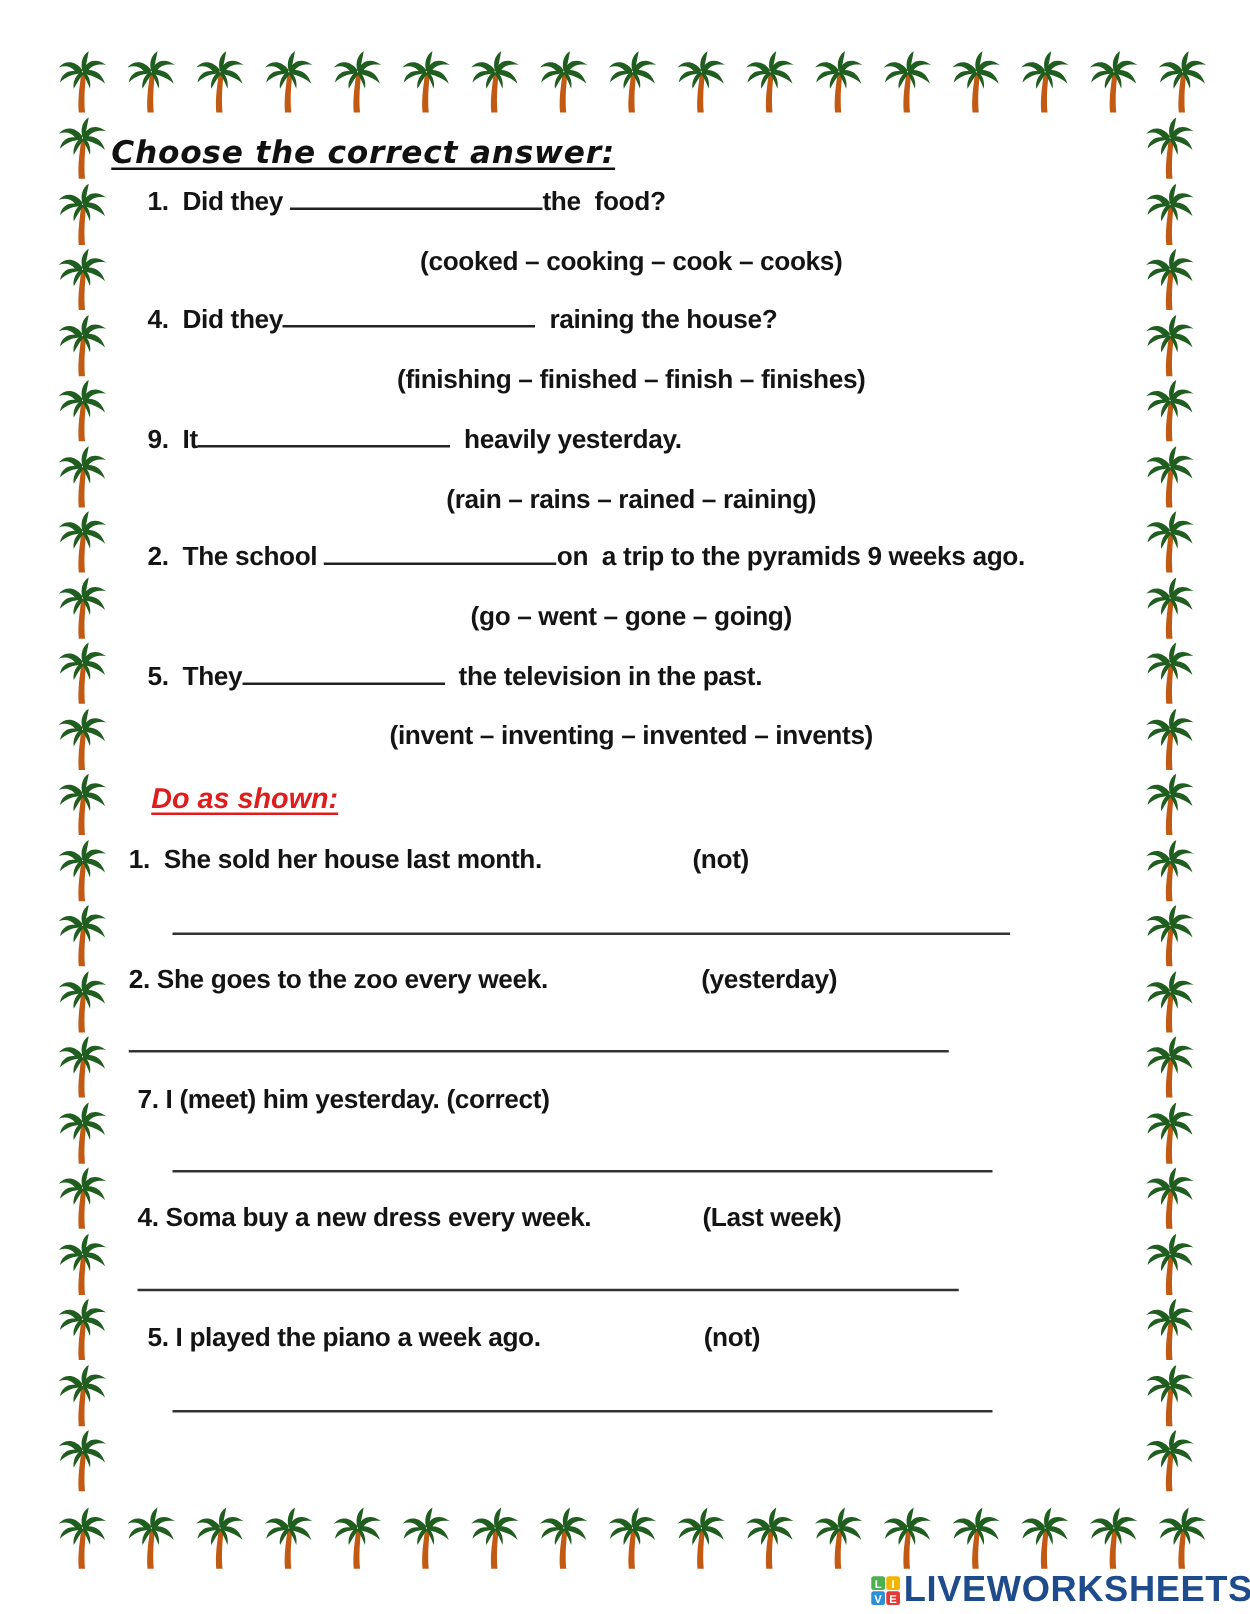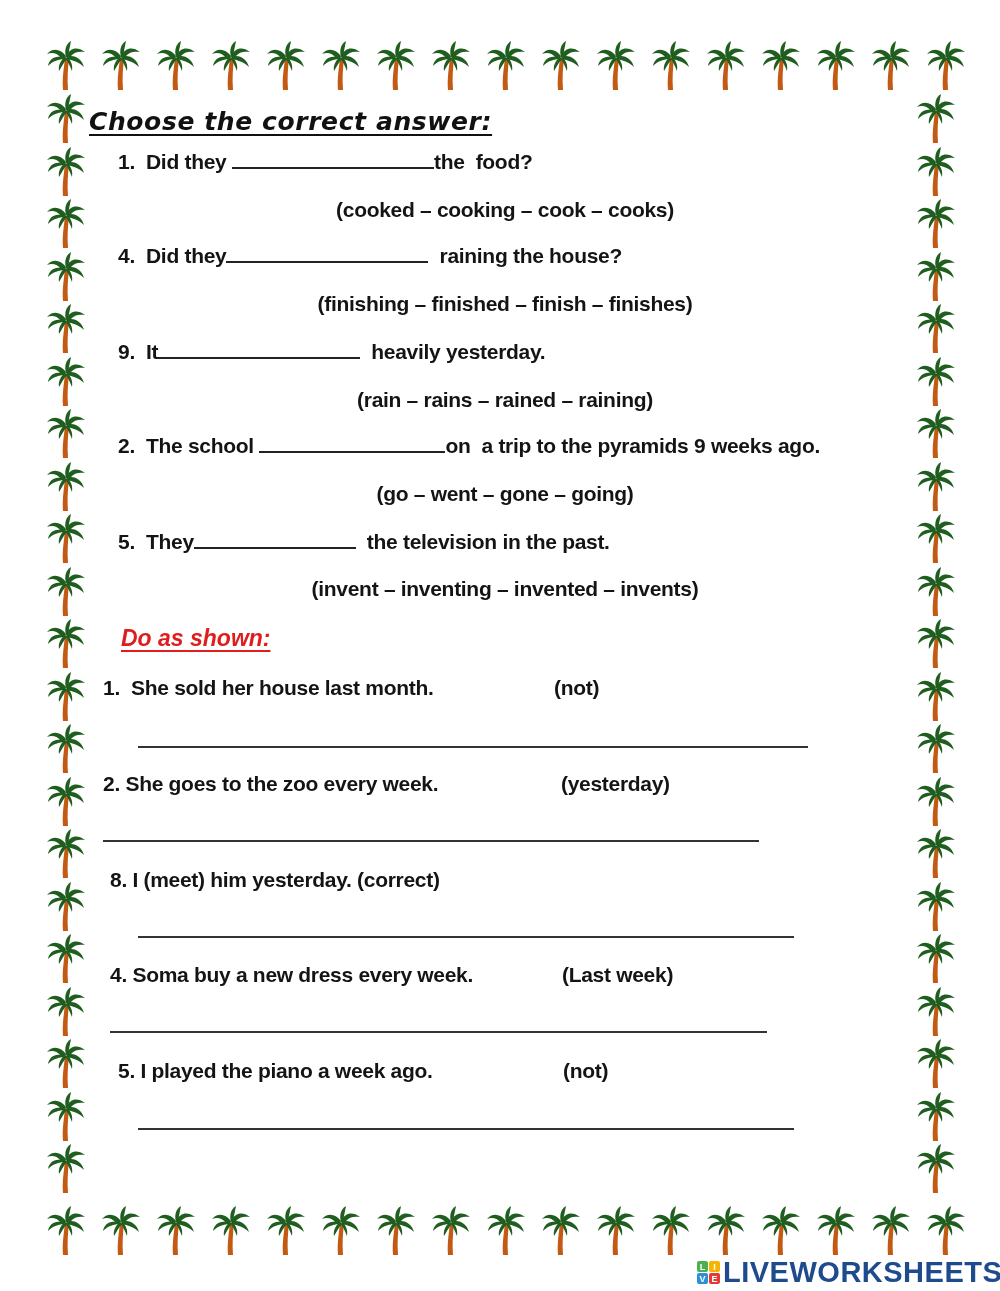--- a/index.html
+++ b/index.html
@@ -809,21 +809,21 @@
 <div class="heading h2" style="left:105px; top:625px;margin-left:16px;">Do as shown:</div>
 
 <div class="text" style="left:103px; top:676px;">1.  She sold her house last month.</div>
 <div class="text" style="left:554px; top:676px;">(not)</div>
 <div class="answer-line" style="left:138px; top:746px; width:670px;"></div>
 
 <div class="text" style="left:103px; top:772px;">2. She goes to the zoo every week.</div>
 <div class="text" style="left:561px; top:772px;">(yesterday)</div>
 <div class="answer-line" style="left:103px; top:840px; width:656px;"></div>
 
-<div class="text" style="left:110px; top:868px;">8. I (meet) him yesterday. (correct)</div>
+<div class="text" style="left:110px; top:868px;">7. I (meet) him yesterday. (correct)</div>
 <div class="answer-line" style="left:138px; top:936px; width:656px;"></div>
 
 <div class="text" style="left:110px; top:963px;">4. Soma buy a new dress every week.</div>
 <div class="text" style="left:562px; top:963px;text-align:center;">(Last week)</div>
 <div class="answer-line" style="left:110px; top:1031px; width:657px;"></div>
 
 <div class="text" style="left:118px; top:1059px;">5. I played the piano a week ago.</div>
 <div class="text" style="left:563px; top:1059px;">(not)</div>
 <div class="answer-line" style="left:138px; top:1128px; width:656px;"></div>
 

